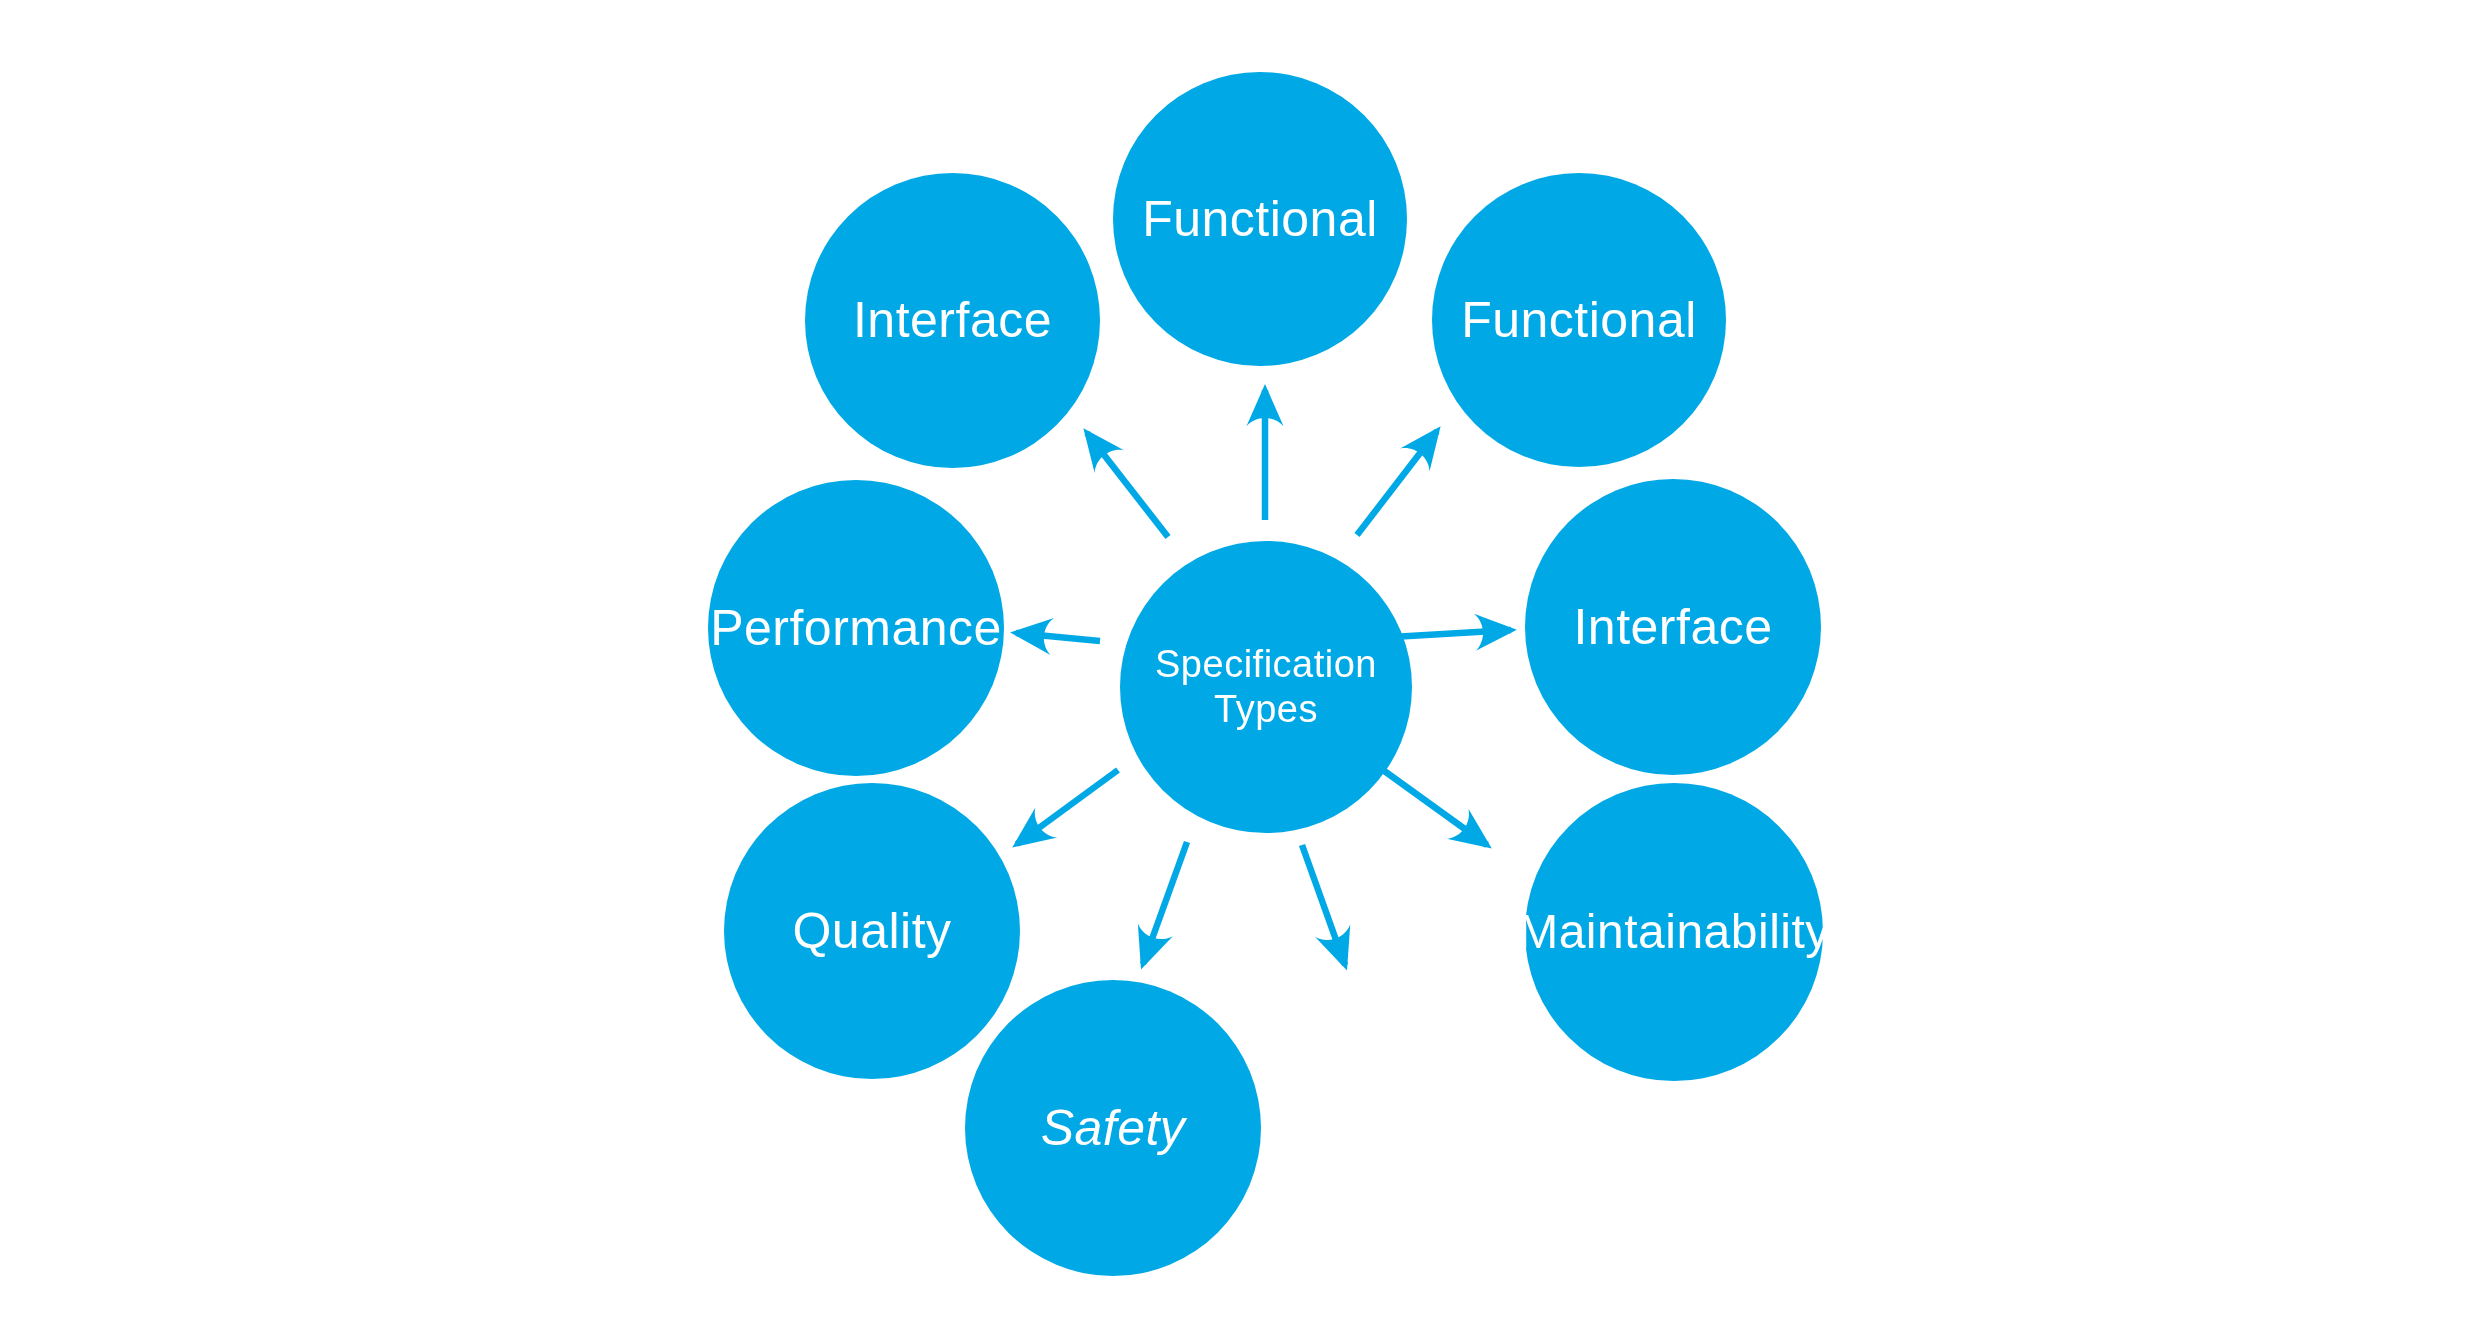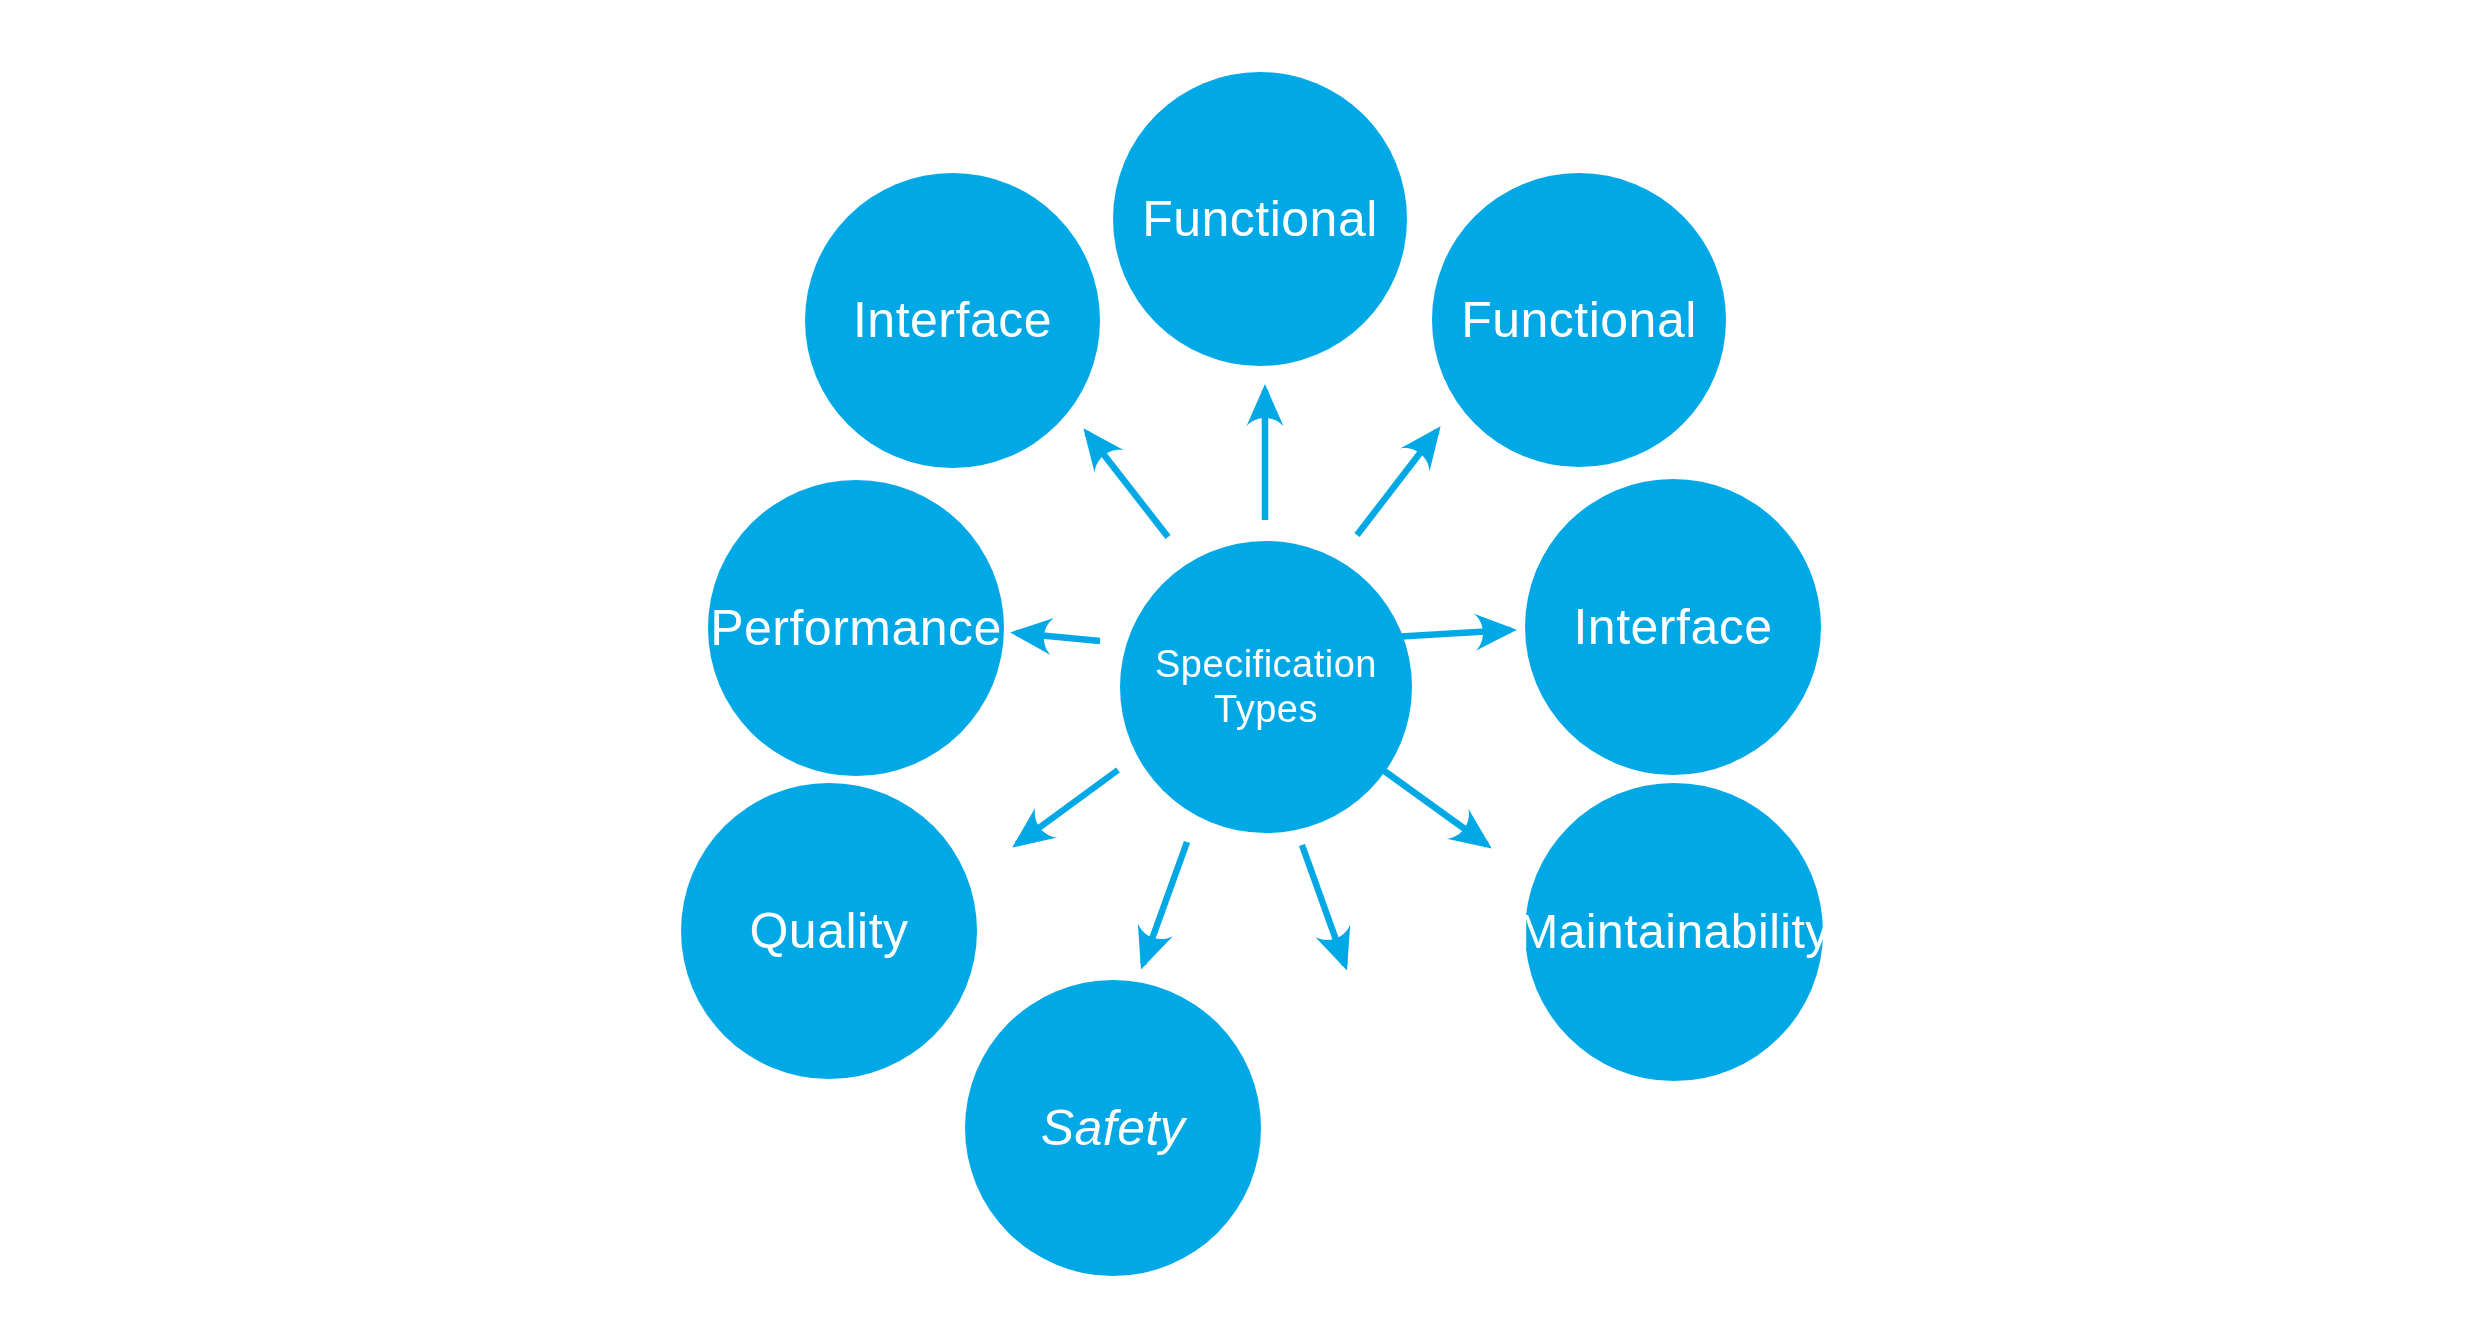--- a/index.html
+++ b/index.html
@@ -89,21 +89,21 @@
 
   <div class="node small" style="left:1525px; top:783px; width:298px; height:298px;">
     <span class="lbl">Maintainability</span>
   </div>
 
 
   <div class="node" style="left:965px; top:980px; width:296px; height:296px;font-style:italic;">
     <span class="lbl">Safety</span>
   </div>
 
-  <div class="node" style="left:681px; top:783px; width:296px; height:296px;align-items:center;">
+  <div class="node" style="left:724px; top:783px; width:296px; height:296px;align-items:center;">
     <span class="lbl">Quality</span>
   </div>
 
   <div class="node" style="left:708px; top:480px; width:296px; height:296px;">
     <span class="lbl">Performance</span>
   </div>
 
   <div class="node" style="left:805px; top:173px; width:295px; height:295px;">
     <span class="lbl">Interface</span>
   </div>

